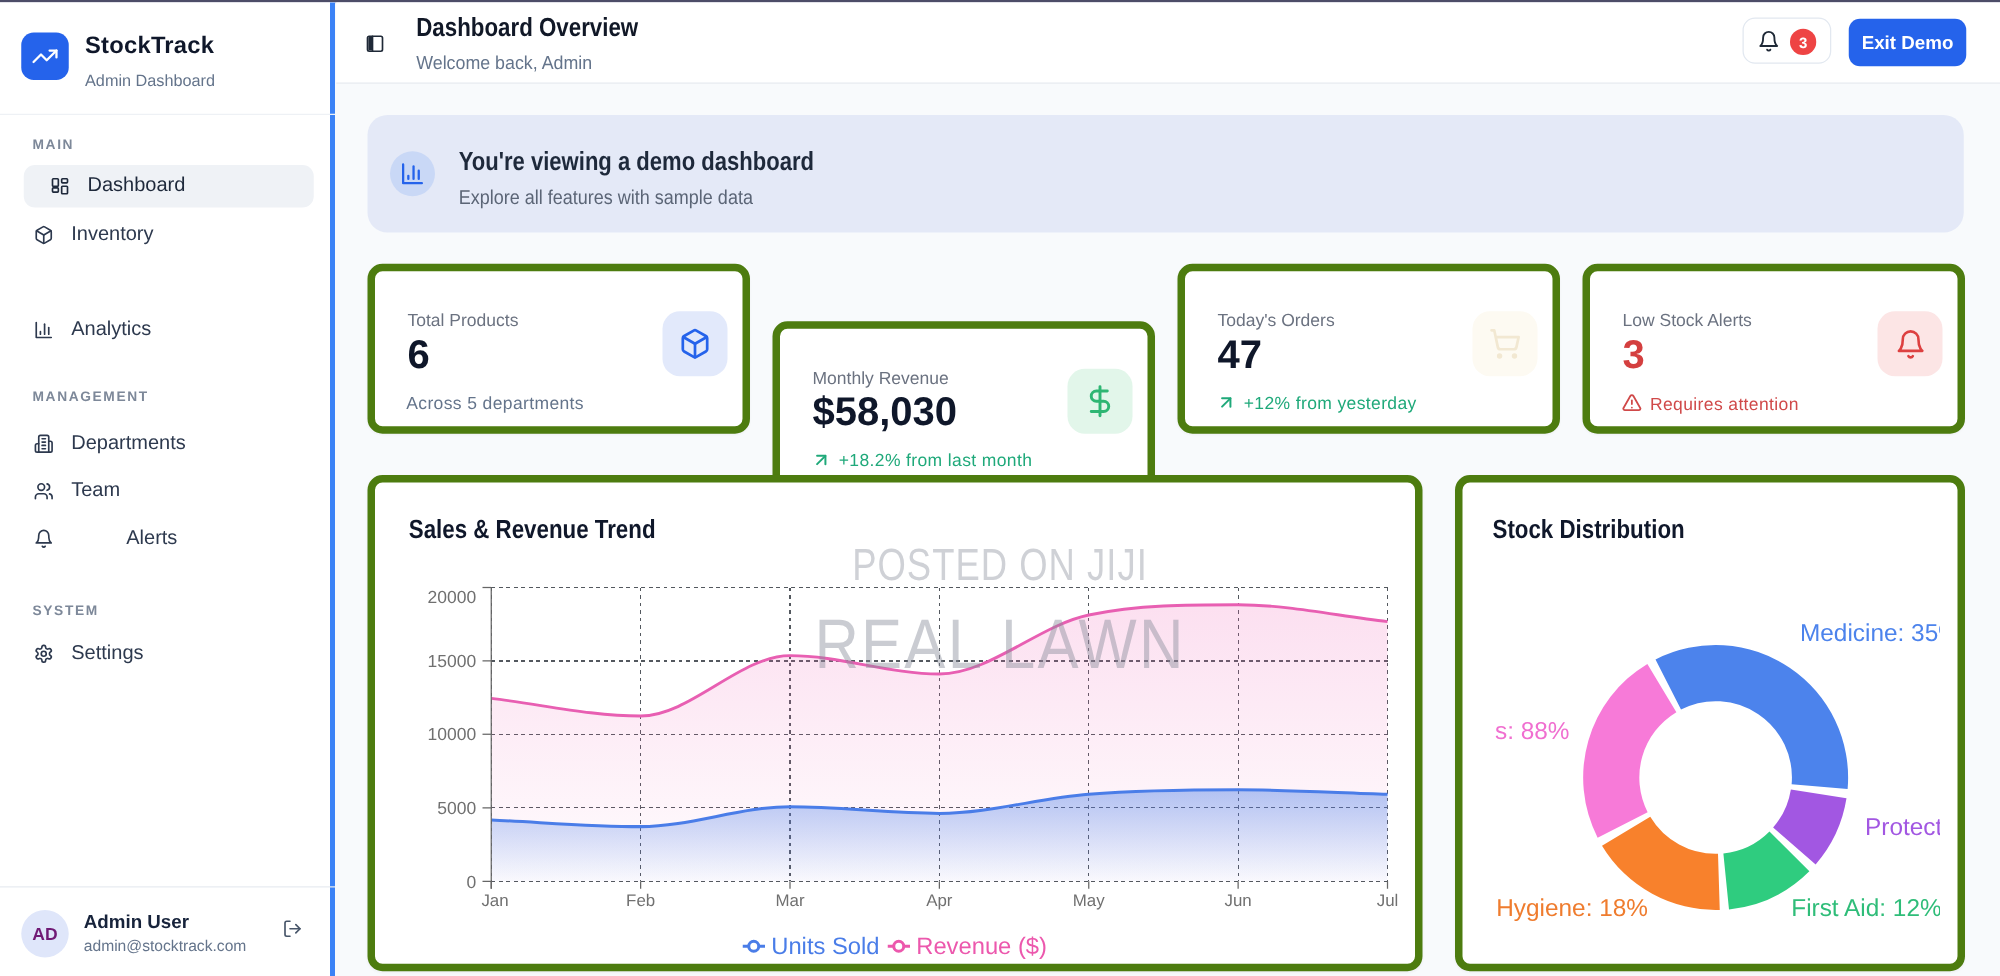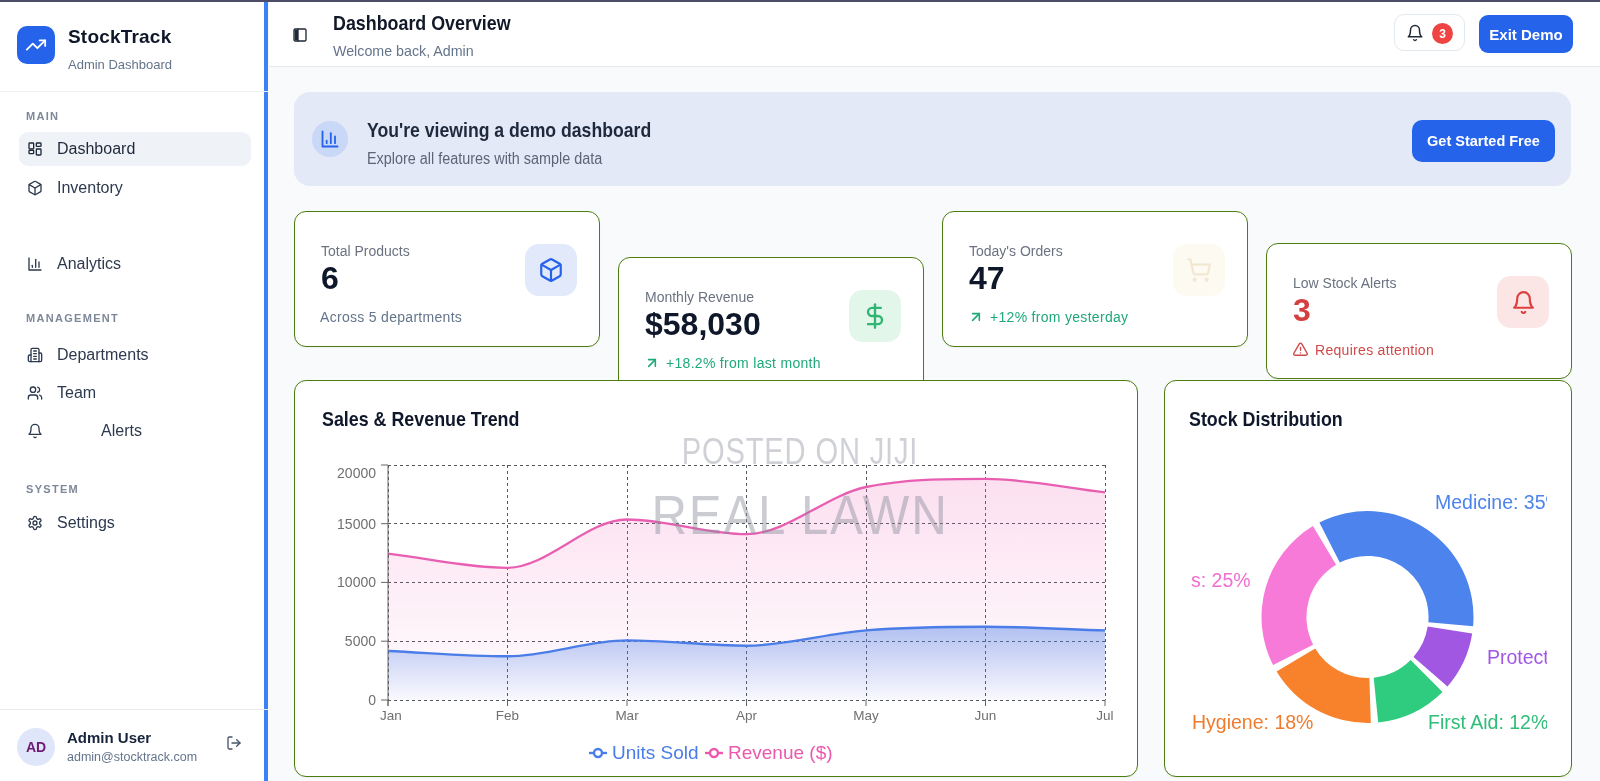--- a/index.html
+++ b/index.html
@@ -10,21 +10,21 @@
   .topline2 { left:0; top:2px; width:1600px; height:1px; background:#e9e9f6; }
 
   
   .sidebar { left:0; top:2px; width:268px; height:779px; background:#fff; border-right:4px solid #3b82f6; }
   .logo { left:17px; top:24px; width:38px; height:38px; border-radius:10px; background:#2563eb; display:flex; align-items:center; justify-content:center; }
   .brand { left:68px; top:24px; font-size:19px; font-weight:bold; color:#0f172a; letter-spacing:.2px; }
   .brandsub { left:68px; top:55px; font-size:13px; color:#64748b; }
   .logodiv { left:0; top:89px; width:268px; height:1px; background:#eef1f5; }
   .navlabel { font-size:11px; font-weight:bold; color:#7d8899; letter-spacing:1.3px; left:26px; }
   .navitem { left:19px; width:232px; height:34px; border-radius:9px; display:flex; align-items:center; color:#2d394e; font-size:16px; }
-  .navitem.active { background:#eff2f6; color:#1e293b; }
+  .navitem.active { background:#eff2f6; color:#1e293b;padding-left:13px; }
   .navitem .nicon { width:16px; height:16px; margin-left:8px; flex:none; }
   .navitem span { margin-left:14px; }
   .footdiv { left:0; top:707px; width:268px; height:1px; background:#e8ecf1; }
   .avatar { left:17px; top:726px; width:38px; height:38px; border-radius:50%; background:#dfe6fa; color:#701a75; font-size:14px; font-weight:bold; display:flex; align-items:center; justify-content:center; }
   .uname { left:67px; top:727px; font-size:15px; font-weight:bold; color:#17233b; }
   .uemail { left:67px; top:748px; font-size:12.5px; color:#64748b; }
   .logout { left:226px; top:733px; width:16px; height:16px; color:#475569; }
 
   
   .header { left:269px; top:2px; width:1435px; height:65px; background:#fff; border-bottom:1px solid #e6eaf0; }
@@ -37,21 +37,21 @@
   .exitbtn { left:1210px; top:13px; width:94px; height:38px; border-radius:9px; background:#2563eb; color:#fff; font-size:15px; font-weight:bold; display:flex; align-items:center; justify-content:center; }
 
   
   .banner { left:294px; top:92px; width:1277px; height:94px; border-radius:16px; background:#e4e9f7; }
   .bannericon { left:18px; top:29px; width:36px; height:36px; border-radius:50%; background:#c9d8f6; color:#2563eb; display:flex; align-items:center; justify-content:center; }
   .btitle { left:73px; top:26px; font-size:21px; font-weight:bold; color:#1e293b; transform:scaleX(.84); transform-origin:left top; white-space:nowrap; }
   .bsub { left:73px; top:58px; font-size:16px; color:#5b6576; transform:scaleX(.90); transform-origin:left top; white-space:nowrap; }
   .getbtn { left:1118px; top:28px; width:143px; height:42px; border-radius:10px; background:#2563eb; color:#fff; font-size:14.5px; font-weight:bold; display:flex; align-items:center; justify-content:center; }
 
   
-  .card { background:#fff; border:1px solid #4d7c0f; border-radius:12px; box-shadow:0 1px 2px rgba(16,24,40,.04);text-align:right; }
+  .card { background:#fff; border:6px solid #4d7c0f; border-radius:12px; box-shadow:0 1px 2px rgba(16,24,40,.04);text-align:right; }
   .stat { top:211px; width:306px; height:136px; }
   .stat .slabel { left:26px; top:31px; font-size:14px; color:#6b7280; }
   .stat .sval { left:26px; top:48px; font-size:32px; font-weight:bold; color:#0f172a; }
   .stat .ssub { left:25px; top:97px; font-size:14px; color:#64748b; display:flex; align-items:center; gap:6px; letter-spacing:.3px; }
   .stat .sicon { left:230px; top:32px; width:52px; height:52px; border-radius:14px; display:flex; align-items:center; justify-content:center; }
   .green { color:#1fa97a !important; }
   .red { color:#d04949 !important; }
 
   
   .chartcard { left:294px; top:380px; width:844px; height:397px; }
@@ -178,21 +178,20 @@
   <div class="abs bannericon">
     <svg class="ic" width="20" height="20" viewBox="0 0 24 24" fill="none" stroke="currentColor" stroke-width="2.2" stroke-linecap="round" stroke-linejoin="round">
         <path d="M3 3v18h18"></path>
         <path d="M18 17V9"></path>
         <path d="M13 17V5"></path>
         <path d="M8 17v-3"></path>
       </svg>
   </div>
   <div class="abs btitle">You're viewing a demo dashboard</div>
   <div class="abs bsub">Explore all features with sample data</div>
-  <div class="abs getbtn">Get Started Free</div>
 </div>
 
 <div class="abs card stat" style="left:294px;">
   <div class="abs slabel">Total Products</div>
   <div class="abs sval">6</div>
   <div class="abs ssub">Across 5 departments</div>
   <div class="abs sicon" style="background:#e2e9fb;color:#2563eb;">
     <svg class="ic" width="26" height="26" viewBox="0 0 24 24" fill="none" stroke="currentColor" stroke-width="2" stroke-linecap="round" stroke-linejoin="round">
         <path d="M21 8a2 2 0 0 0-1-1.73l-7-4a2 2 0 0 0-2 0l-7 4A2 2 0 0 0 3 8v8a2 2 0 0 0 1 1.73l7 4a2 2 0 0 0 2 0l7-4A2 2 0 0 0 21 16Z"></path>
         <path d="m3.3 7 8.7 5 8.7-5"></path>
@@ -228,21 +227,21 @@
     +12% from yesterday
   </div>
   <div class="abs sicon" style="background:#fdfaf2;color:#f2e8d2;">
     <svg class="ic" width="26" height="26" viewBox="0 0 24 24" fill="none" stroke="currentColor" stroke-width="2" stroke-linecap="round" stroke-linejoin="round">
         <circle cx="8" cy="21" r="1"></circle>
         <circle cx="19" cy="21" r="1"></circle>
         <path d="M2.05 2.05h2l2.66 12.42a2 2 0 0 0 2 1.58h9.78a2 2 0 0 0 1.95-1.57l1.65-7.43H5.12"></path>
       </svg>
   </div>
 </div>
-<div class="abs card stat" style="left:1266px;margin-top:32px;">
+<div class="abs card stat" style="left:1266px;">
   <div class="abs slabel">Low Stock Alerts</div>
   <div class="abs sval" style="color:#d43f3f;">3</div>
   <div class="abs ssub red">
     <svg class="ic" width="17" height="17" viewBox="0 0 24 24" fill="none" stroke="currentColor" stroke-width="2" stroke-linecap="round" stroke-linejoin="round">
         <path d="m21.73 18-8-14a2 2 0 0 0-3.48 0l-8 14A2 2 0 0 0 4 20h16a2 2 0 0 0 1.73-2Z"></path>
         <path d="M12 9v4"></path>
         <path d="M12 17h.01"></path>
       </svg>
     Requires attention
   </div>
@@ -340,18 +339,18 @@
     <svg class="abs" style="left:0;top:0;" width="356" height="362" viewBox="0 0 356 362">
       <g transform="translate(-26,-20)">
         <path d="M154.4,141.6A106,106 0 0 1 308.1,245.2L263.3,241.3A61,61 0 0 0 174.8,181.6Z" fill="#4c83ec"></path>
         <path d="M307.2,252.6A106,106 0 0 1 282.5,305.5L248.5,276.0A61,61 0 0 0 262.7,245.5Z" fill="#a257e2"></path>
         <path d="M277.5,311.0A106,106 0 0 1 213.2,341.5L208.7,296.7A61,61 0 0 0 245.6,279.1Z" fill="#2fcc7f"></path>
         <path d="M205.8,341.9A106,106 0 0 1 111.6,290.6L150.2,267.4A61,61 0 0 0 204.4,297.0Z" fill="#f8812c"></path>
         <path d="M108.1,284.1A106,106 0 0 1 147.9,145.1L171.1,183.7A61,61 0 0 0 148.1,263.7Z" fill="#f77ad8"></path>
       </g>
     </svg>
     <div class="plabel" style="left:244px;top:90px;color:#4c83ec;">Medicine: 35%</div>
-    <div class="plabel" style="left:0px;top:168px;color:#f06fd0;">s: 25%</div>
+    <div class="plabel" style="left:0px;top:168px;color:#f06fd0;">s: 88%</div>
     <div class="plabel" style="left:296px;top:245px;color:#a257e2;">Protection: 10%</div>
     <div class="plabel" style="left:237px;top:310px;color:#2fbd79;">First Aid: 12%</div>
     <div class="plabel" style="left:1px;top:310px;color:#ef7c2e;">Hygiene: 18%</div>
   </div>
 </div>
 
 </body></html>

